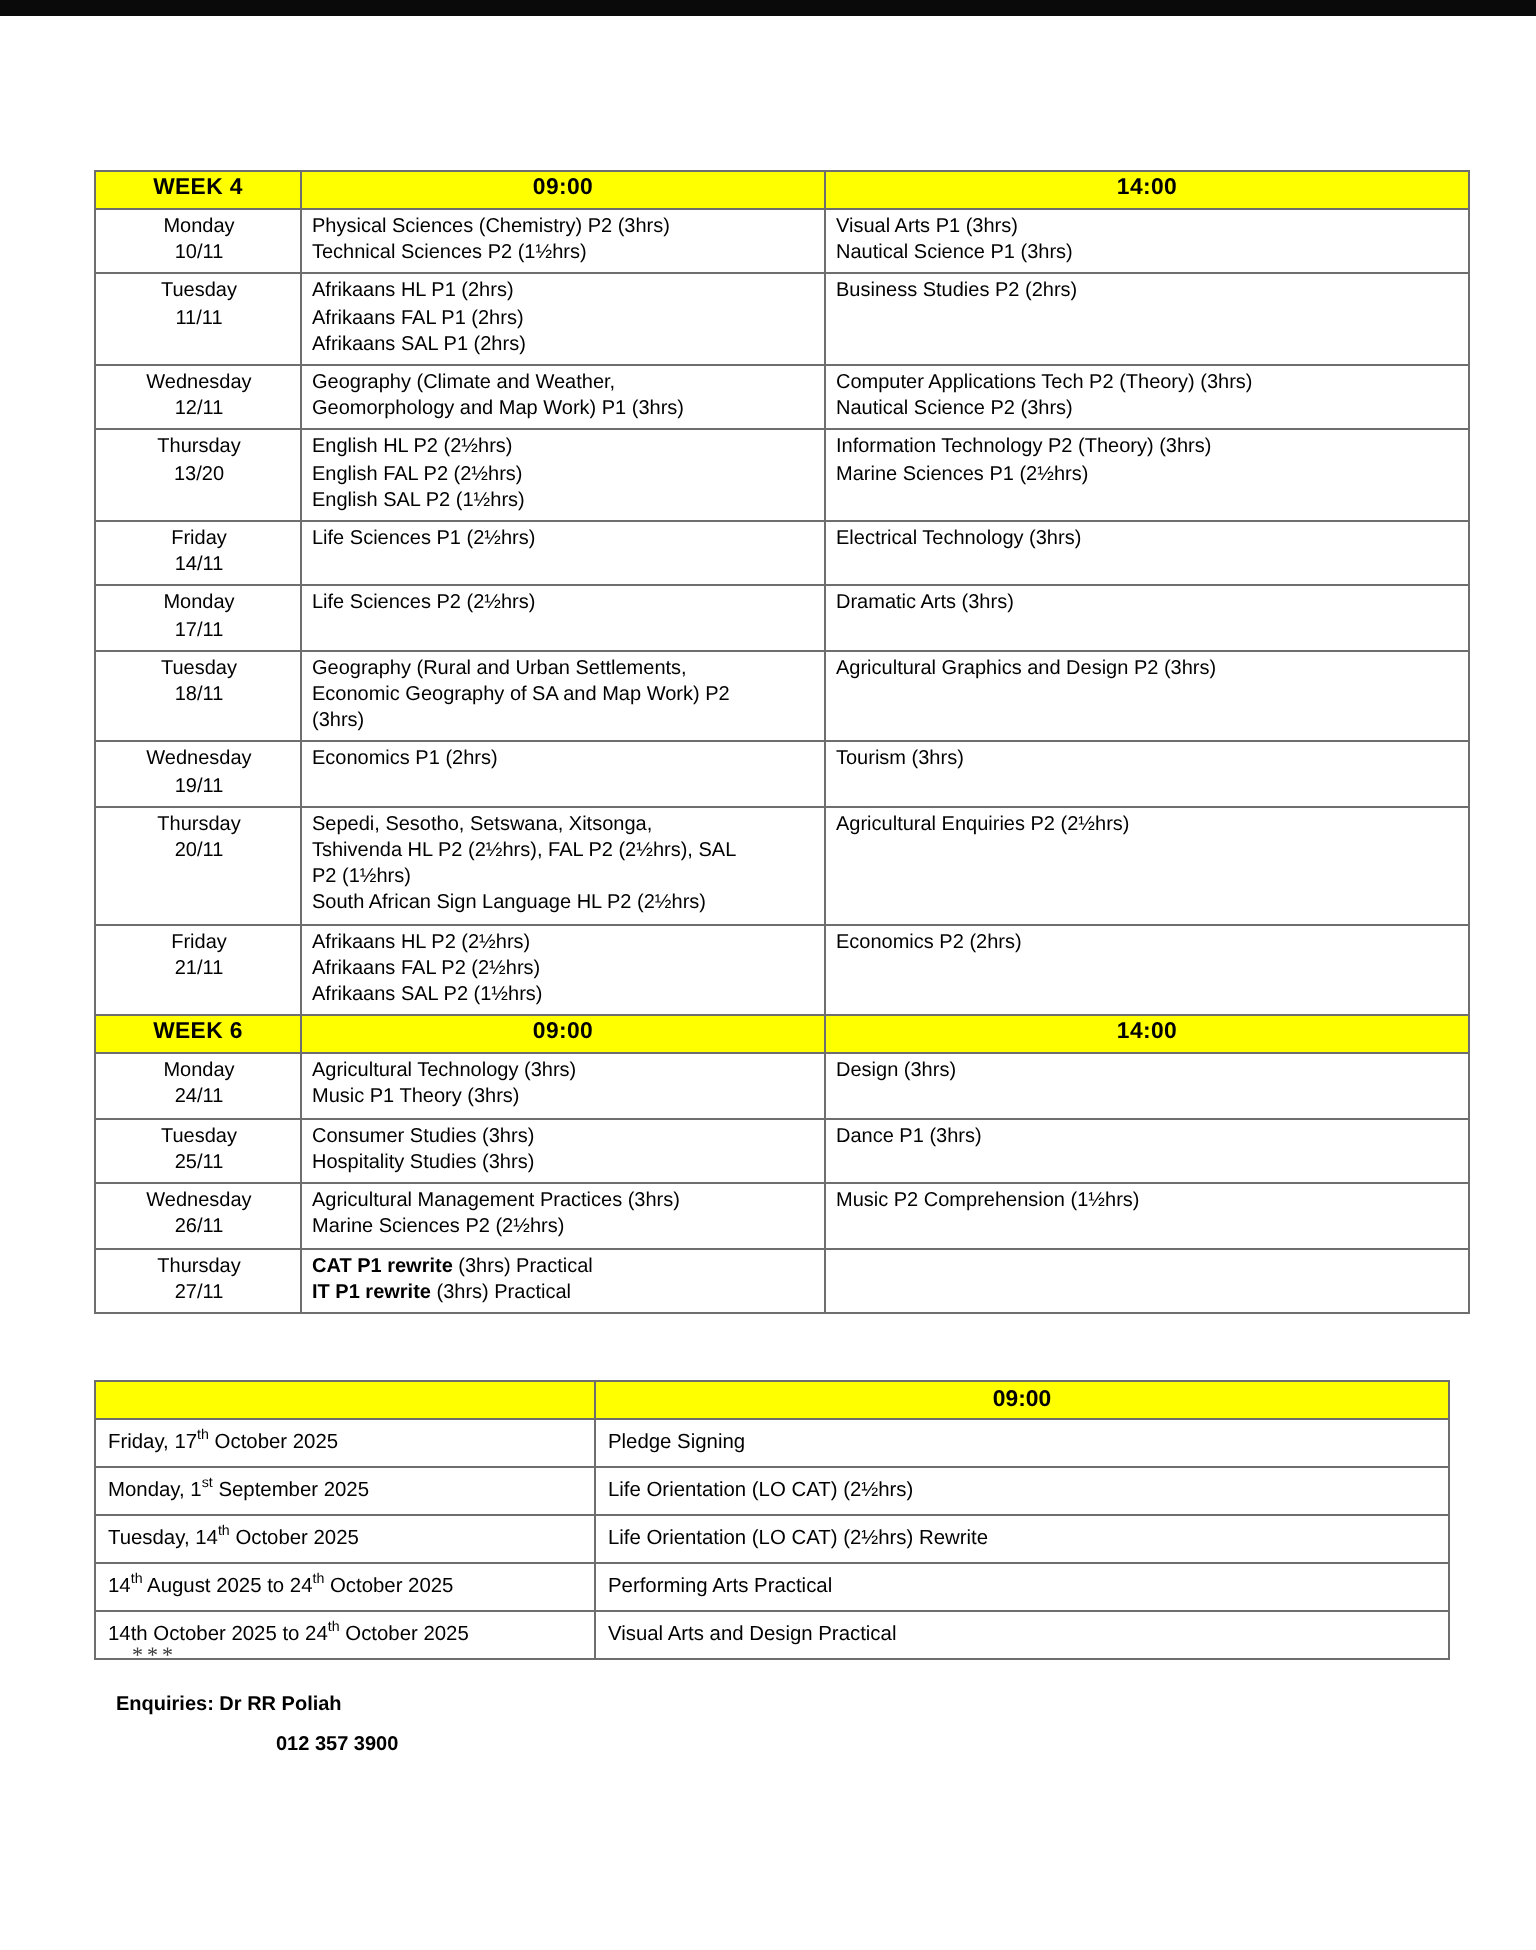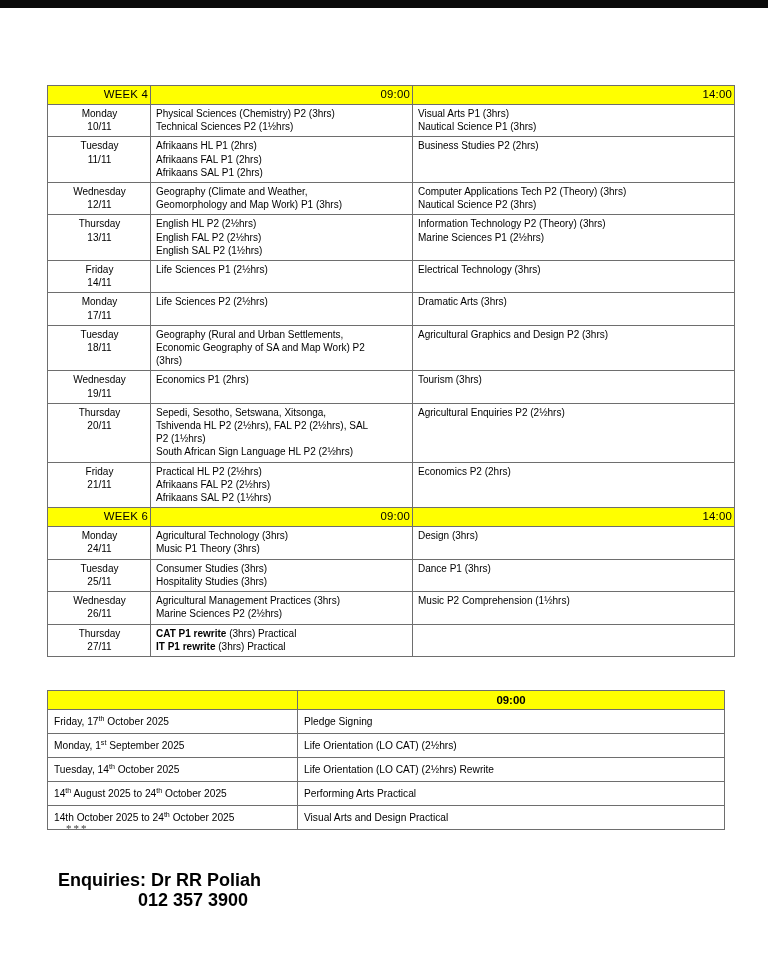--- a/index.html
+++ b/index.html
@@ -50,22 +50,22 @@
     font-size: 10px;
     line-height: 13.2px;
   }
   col.c-day  { width: 103px; }
   col.c-am   { width: 262px; }
   col.c-pm   { width: 322px; }
 
   
   tr.week-row td {
     background: #ffff00;
-    text-align: right;
-    font-weight: normal;
+    text-align: center;
+    font-weight: bold;
     font-size: 11.4px;
     line-height: 15px;
     padding: 1px 2px 2px 2px;
     letter-spacing: 0.2px;
   }
   td.day {
     text-align: center;
     font-size: 10.2px;
     line-height: 13.4px;
   }
@@ -113,24 +113,23 @@
     top: 822px;
     font-size: 11px;
     letter-spacing: 2px;
     color: #3b3b3b;
     font-family: "Liberation Serif", serif;
   }
   .enq {
     position: absolute;
     left: 58px;
     top: 843px;
-    font-size: 18px;
+    font-size: 10px;
     font-weight: bold;
     line-height: 19.5px;
-    margin-top: 28px;
   }
   .enq .indent { padding-left: 80px; display: block; }
 </style>
 </head>
 <body>
 
 <div class="page">
 
   <div class="top-bar"></div>
 
@@ -185,21 +184,21 @@
               <span class="subj">Geomorphology and Map Work) P1 (3hrs)</span>
             </td>
             <td>
               <span class="subj">Computer Applications Tech P2 (Theory) (3hrs)</span>
               <span class="subj">Nautical Science P2 (3hrs)</span>
             </td>
           </tr>
           <tr>
             <td class="day">
               <span class="subj">Thursday</span>
-              <span class="subj">13/11</span>
+              <span class="subj">13/20</span>
             </td>
             <td>
               <span class="subj">English HL P2 (2½hrs)</span>
               <span class="subj">English FAL P2 (2½hrs)</span>
               <span class="subj">English SAL P2 (1½hrs)</span>
             </td>
             <td>
               <span class="subj">Information Technology P2 (Theory) (3hrs)</span>
               <span class="subj">Marine Sciences P1 (2½hrs)</span>
             </td>
@@ -268,21 +267,21 @@
             <td>
               <span class="subj">Agricultural Enquiries P2 (2½hrs)</span>
             </td>
           </tr>
           <tr>
             <td class="day">
               <span class="subj">Friday</span>
               <span class="subj">21/11</span>
             </td>
             <td>
-              <span class="subj">Practical HL P2 (2½hrs)</span>
+              <span class="subj">Afrikaans HL P2 (2½hrs)</span>
               <span class="subj">Afrikaans FAL P2 (2½hrs)</span>
               <span class="subj">Afrikaans SAL P2 (1½hrs)</span>
             </td>
             <td>
               <span class="subj">Economics P2 (2hrs)</span>
             </td>
           </tr>
           <tr class="week-row">
             <td>WEEK 6</td>
             <td>09:00</td>

